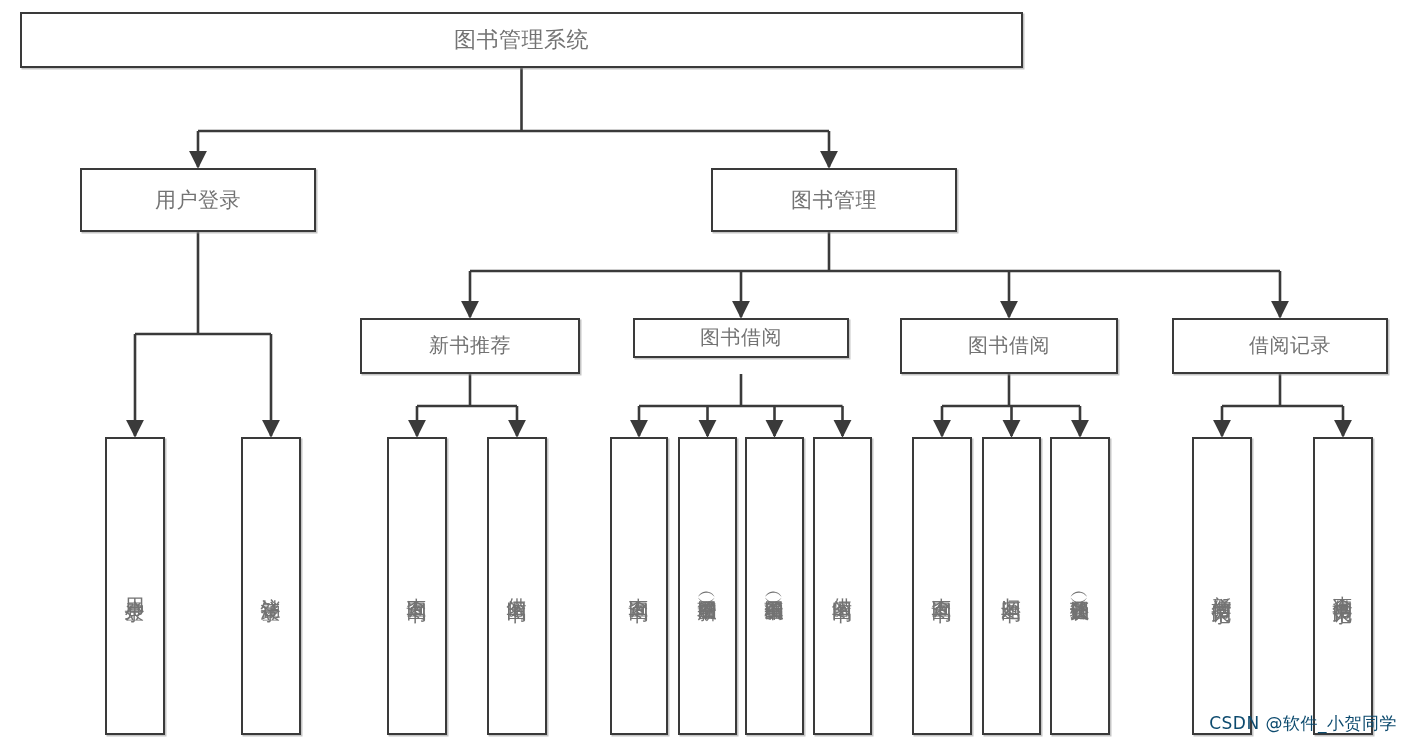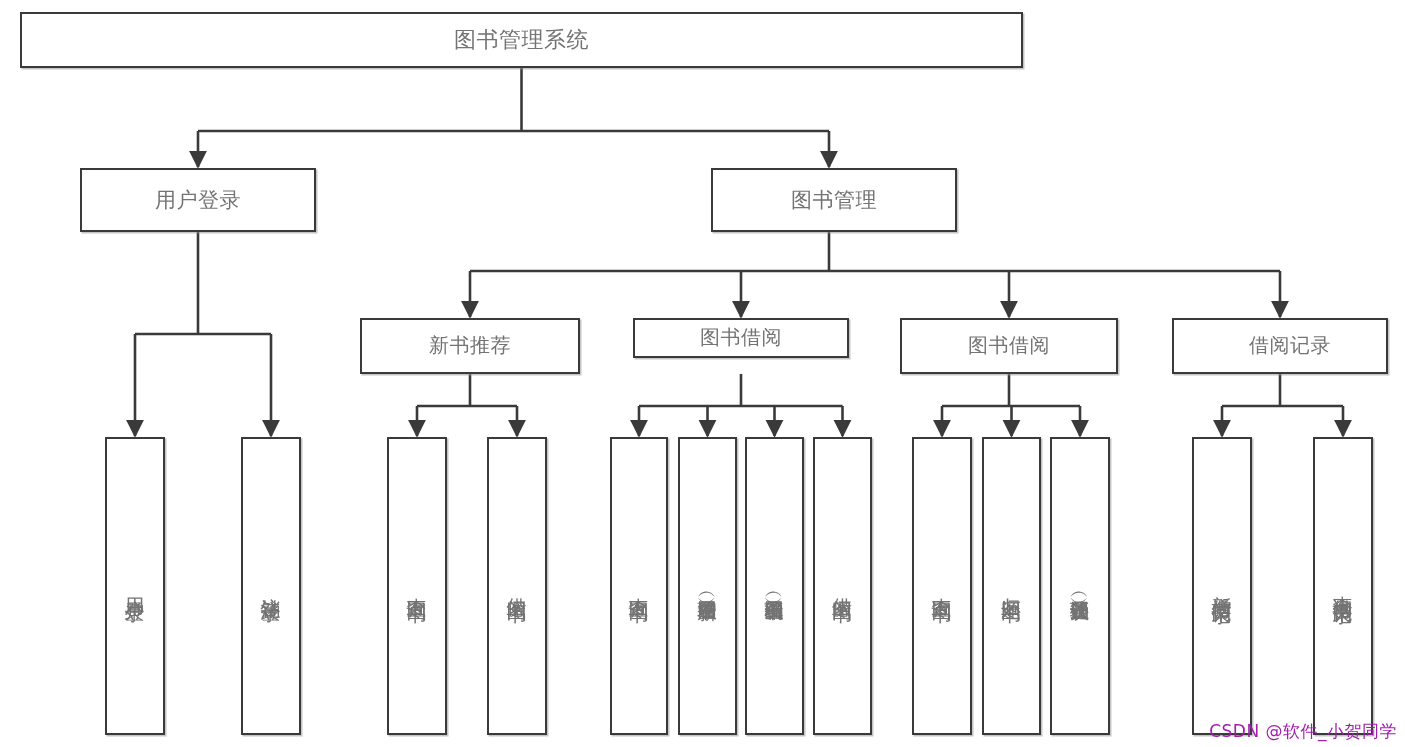--- a/index.html
+++ b/index.html
@@ -61,22 +61,22 @@
     white-space: normal;
     max-height: 284px;
   }
   .node.leaf.tall-text .node-label {
     font-size: 19px;
     letter-spacing: 0px;
   }
   #watermark {
     position: absolute;
     right: 8px;
-    bottom: 4px;
-    color: #a21caf;
+    bottom: 12px;
+    color: #0c4a6e;
     font-size: 17px;
     letter-spacing: 0.5px;
     white-space: nowrap;
     user-select: none;
   }
 </style>
 </head>
 <body>
 
 <div id="diagram-root">

